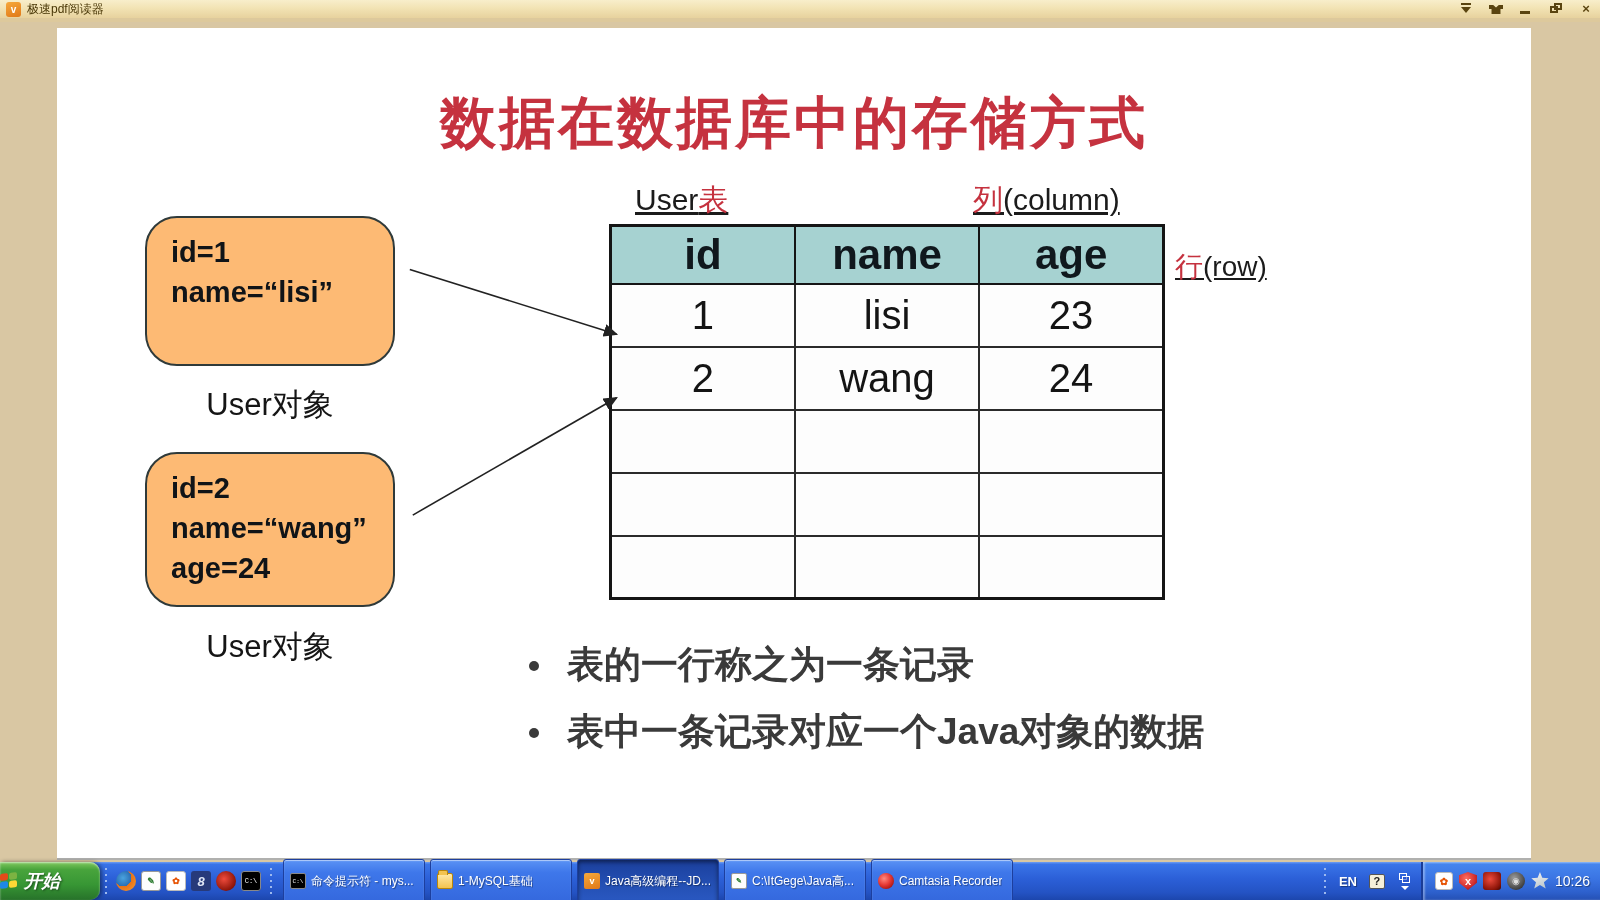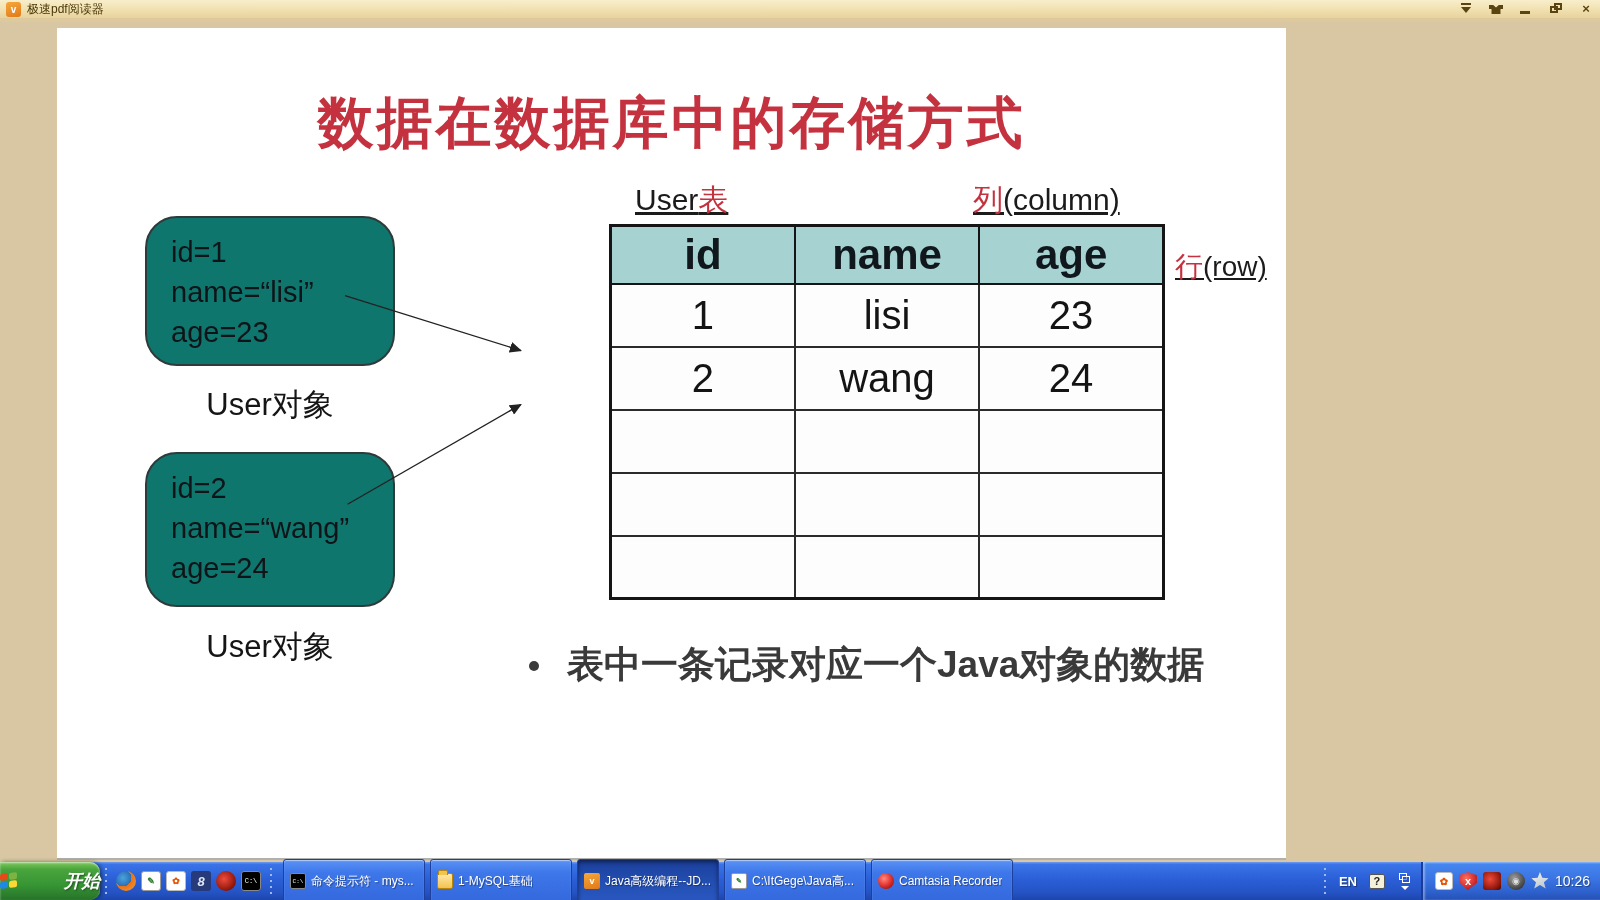--- a/index.html
+++ b/index.html
@@ -26,21 +26,21 @@
   .collapse-bar { position:absolute; left:3px; top:1px; width:10px; height:2px; background:#5a4410; }
   .shirt-glyph { position:absolute; left:1px; top:3px; width:14px; height:9px; background:#5a4410;
     clip-path:polygon(0 0,30% 0,50% 28%,70% 0,100% 0,100% 45%,82% 45%,82% 100%,18% 100%,18% 45%,0 45%); }
   .min-glyph { position:absolute; left:2px; bottom:2px; width:10px; height:3px; background:#5a4410; }
   .restore-glyph { position:absolute; left:2px; top:4px; width:8px; height:7px; border:2px solid #5a4410; background:transparent; }
   .restore-glyph2 { position:absolute; left:6px; top:1px; width:8px; height:7px; border:2px solid #5a4410; }
 
   
   .viewer { position:absolute; top:26px; left:0; right:0; bottom:38px; background:#d9c7a3; }
   .page {
-    position:absolute; left:57px; top:2px; width:1229px; bottom:2px;
+    position:absolute; left:57px; top:2px; width:1474px; bottom:2px;
     background:#fff; border-bottom:2px solid #b0b0ae;
   }
 
   .slide-title {
     position:absolute; top:58px; left:0; width:100%; text-align:center;
     font-family:"DejaVu Serif", serif; font-weight:bold; font-size:56px;
     color:#c5323f; letter-spacing:3px; white-space:nowrap;
   }
 
   .lbl { position:absolute; font-size:30px; color:#1b1b1b; font-weight:500; white-space:nowrap;text-decoration:underline; }
@@ -60,22 +60,22 @@
     font-size:42px; font-weight:bold; color:#10181d; text-align:center;
   }
   .db-table td {
     border:2px solid #2b2b2b; height:63px; font-size:40px; color:#141414;
     text-align:center; font-weight:500;
   }
 
   
   .obj-box {
     position:absolute; left:88px; width:250px; height:150px;
-    background:#0f766e; border:2px solid #2f3a3a; border-radius:32px;
-    padding:14px 0 0 24px; font-size:29px; font-weight:400; color:#101418;
+    background:#fdba74; border:2px solid #2f3a3a; border-radius:32px;
+    padding:14px 0 0 24px; font-size:29px; font-weight:700; color:#101418;
     line-height:40px; white-space:nowrap;
   }
   .obj-box-1 { top:188px; }
   .obj-box-2 { top:424px; height:155px; }
   .obj-label { position:absolute; left:88px; width:250px; text-align:center; font-size:31px; color:#151515; font-weight:500; }
   .obj-label-1 { top:356px; }
   .obj-label-2 { top:598px; }
 
   .arrow-layer { position:absolute; left:0; top:0; width:100%; height:100%; pointer-events:none; }
 
@@ -93,21 +93,21 @@
   
   .taskbar {
     position:absolute; left:0; right:0; bottom:0; height:38px;
     background:linear-gradient(180deg,#6f9ef2 0%,#3a74e8 6%,#2b5fd7 45%,#2453c4 80%,#1c46ad 100%);
     display:flex; align-items:center; z-index:40;
   }
   .start-btn {
     height:38px; width:100px; border-radius:0 10px 10px 0; flex:0 0 auto;
     background:linear-gradient(180deg,#7fc95e 0%,#48a43c 20%,#379634 60%,#27722a 100%);
     box-shadow:2px 0 4px rgba(0,0,0,.45), inset 0 1px 2px rgba(255,255,255,.6);
-    display:flex; align-items:center; justify-content:space-between; gap:6px; cursor:pointer;
+    display:flex; align-items:center; justify-content:flex-start; gap:6px; cursor:pointer;
   }
   .win-flag { width:18px; height:16px; display:grid; grid-template-columns:8px 8px; grid-template-rows:7px 7px; gap:1px; transform:skewY(-6deg); }
   .win-flag i { border-radius:2px; }
   .win-flag i:nth-child(1){ background:#e64a19; }
   .win-flag i:nth-child(2){ background:#7cb342; }
   .win-flag i:nth-child(3){ background:#1e88e5; }
   .win-flag i:nth-child(4){ background:#fdd835; }
   .start-text { font-style:italic; font-weight:bold; font-size:18px; color:#fff; text-shadow:1px 1px 2px #1d4d1d; }
 
   .ql-sep { width:8px; height:26px; margin:0 2px; flex:0 0 auto;
@@ -232,21 +232,20 @@
               <td></td>
               <td></td>
               <td></td>
             </tr>
         </tbody>
       </table>
 
       <div class="obj-box obj-box-1">
         <div>id=1</div>
         <div>name=“lisi”</div>
-        <div>age=23</div>
       </div>
       <div class="obj-label obj-label-1">User对象</div>
 
       <div class="obj-box obj-box-2">
         <div>id=2</div>
         <div>name=“wang”</div>
         <div>age=24</div>
       </div>
       <div class="obj-label obj-label-2">User对象</div>
 
@@ -254,20 +253,21 @@
         <defs>
           <marker id="ah" markerWidth="10" markerHeight="8" refX="8" refY="4" orient="auto">
             <path d="M0,0 L9,4 L0,8 z" fill="#222"></path>
           </marker>
         </defs>
         <line x1="341" y1="243" x2="549" y2="308" stroke="#222" stroke-width="1.6" marker-end="url(#ah)"></line>
         <line x1="344" y1="490" x2="549" y2="372" stroke="#222" stroke-width="1.6" marker-end="url(#ah)"></line>
       </svg>
 
       <ul class="bullets">
+        <li>表的一行称之为一条记录</li>
         <li>表中一条记录对应一个Java对象的数据</li>
       </ul>
 
     </div>
   </div>
 
   <div class="taskbar">
 
     <div class="start-btn">
       <div class="win-flag">

